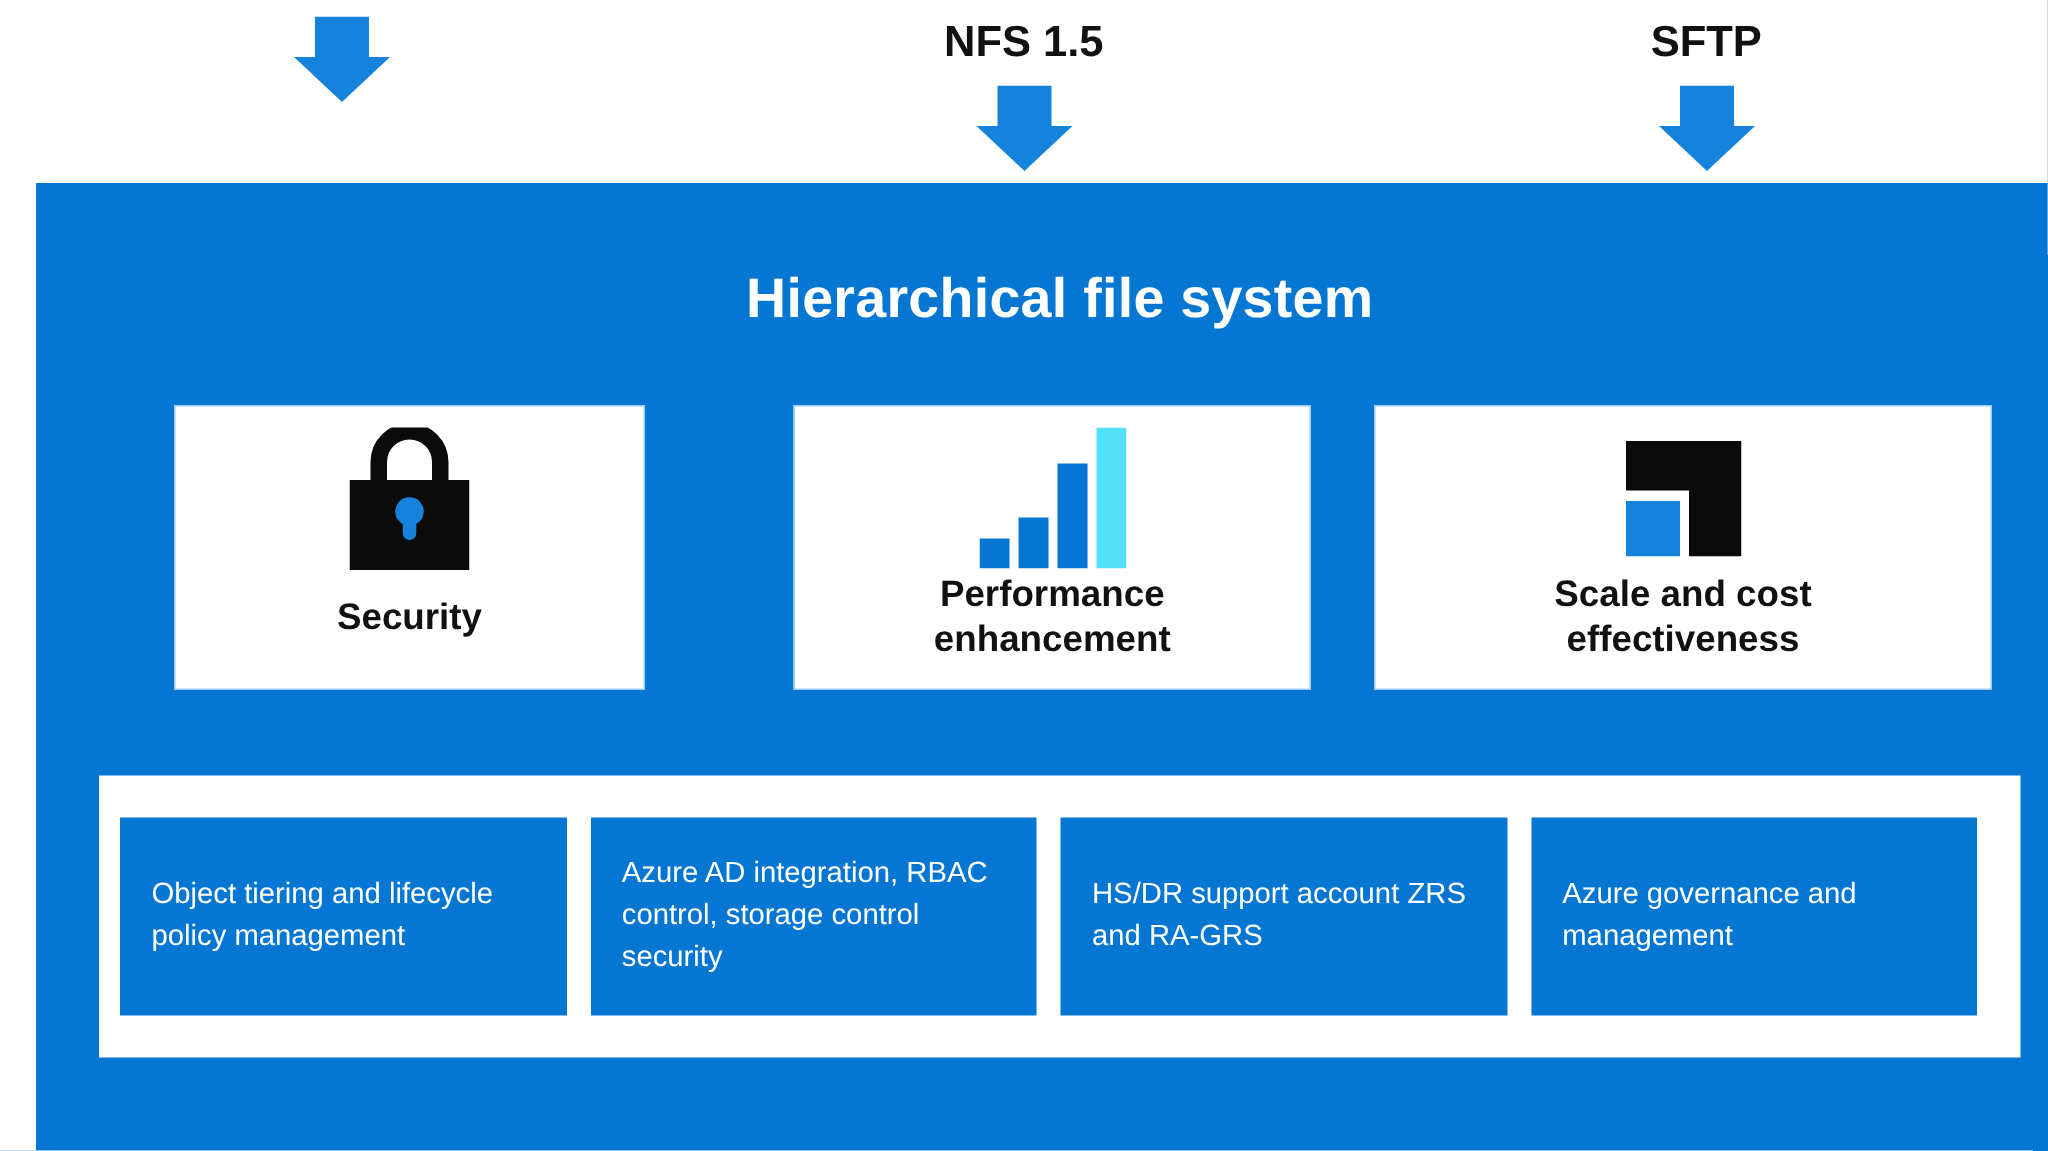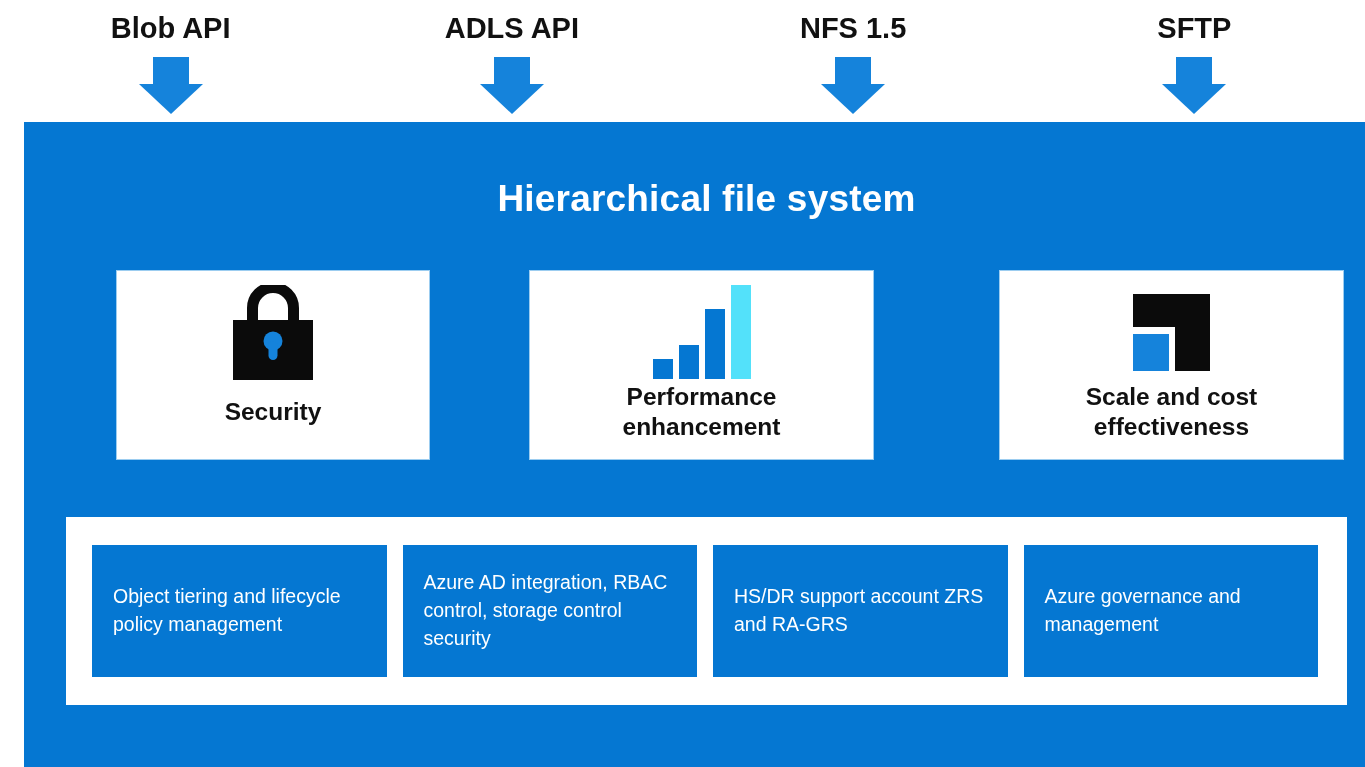--- a/index.html
+++ b/index.html
@@ -82,21 +82,21 @@
     height: 190px;
     background: var(--white);
     border: 1px solid var(--card-border);
     display: flex;
     flex-direction: column;
     align-items: center;
     padding: 13px 10px 15px;
   }
   .card-security { left: 92px;  width: 314px; }
   .card-performance { left: 505px; width: 345px; justify-content: flex-end; }
-  .card-scale { left: 975px; width: 345px; }
+  .card-scale { left: 892px; width: 412px; }
   .card-icon {
     height: 96px;
     display: flex;
     align-items: center;
     justify-content: center;
   }
   .card-label {
     flex: 1;
     display: flex;
     align-items: center;
@@ -115,21 +115,21 @@
   .bar-light { fill: var(--accent-cyan); }
 
   
   .band {
     position: absolute;
     top: 395px; left: 42px;
     width: 1281px;
     height: 188px;
     background: var(--white);
     display: flex;
-    padding: 28px 29px 28px 26px;
+    padding: 28px 29px 28px 14px;
     gap: 16px;
   }
   .cap-box {
     flex: 1;
     background: var(--background-blue);
     color: var(--white);
     display: flex;
     align-items: center;
     padding: 0 21px;
     font-size: 19.5px;
@@ -137,28 +137,20 @@
     font-weight: normal;
   }
 </style>
 </head>
 <body>
 
 <div class="canvas">
 
   <div class="api-row">
     <div class="api-col">
-      <div class="api-label">Blob API</div>
-      <svg class="arrow-svg" viewBox="0 0 64 57">
-        <rect class="arrow-shape" x="14" y="0" width="36" height="28"></rect>
-        <polygon class="arrow-shape" points="0,27 64,27 32,57"></polygon>
-      </svg>
-    </div>
-    <div class="api-col">
-      <div class="api-label">ADLS API</div>
       <svg class="arrow-svg" viewBox="0 0 64 57">
         <rect class="arrow-shape" x="14" y="0" width="36" height="28"></rect>
         <polygon class="arrow-shape" points="0,27 64,27 32,57"></polygon>
       </svg>
     </div>
     <div class="api-col">
       <div class="api-label">NFS 1.5</div>
       <svg class="arrow-svg" viewBox="0 0 64 57">
         <rect class="arrow-shape" x="14" y="0" width="36" height="28"></rect>
         <polygon class="arrow-shape" points="0,27 64,27 32,57"></polygon>

